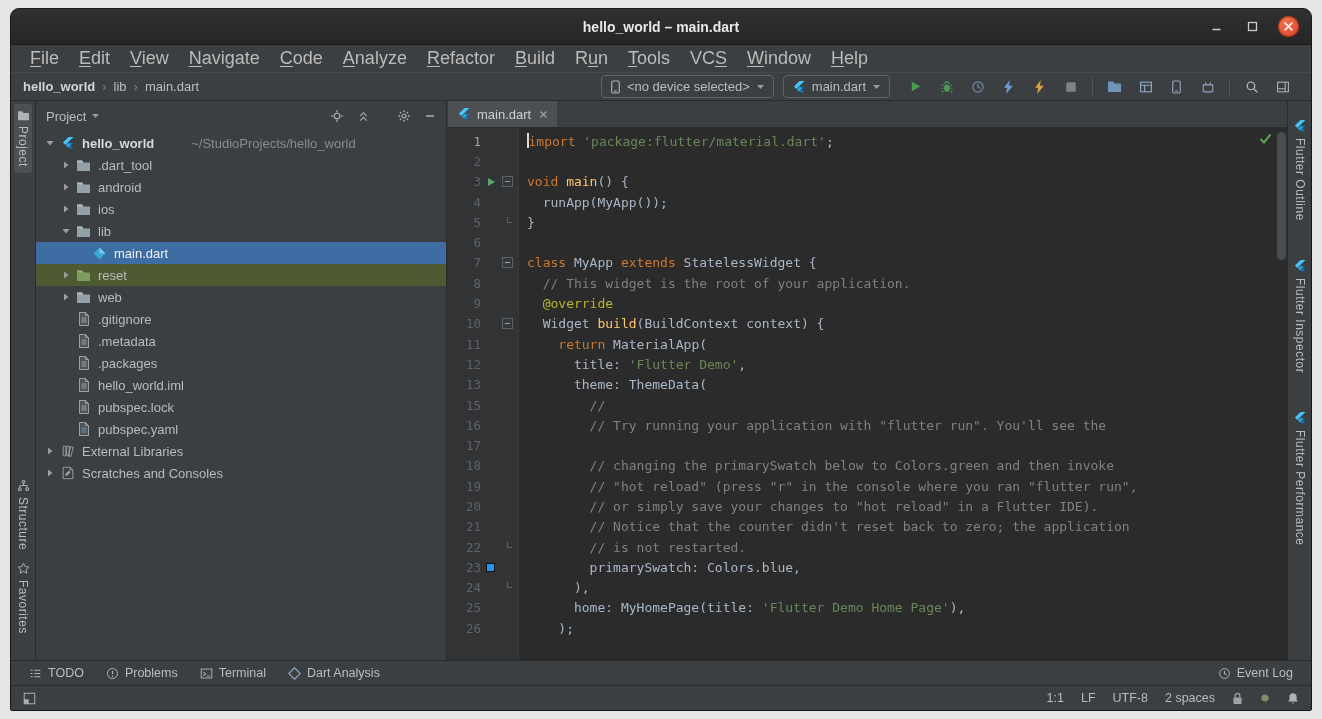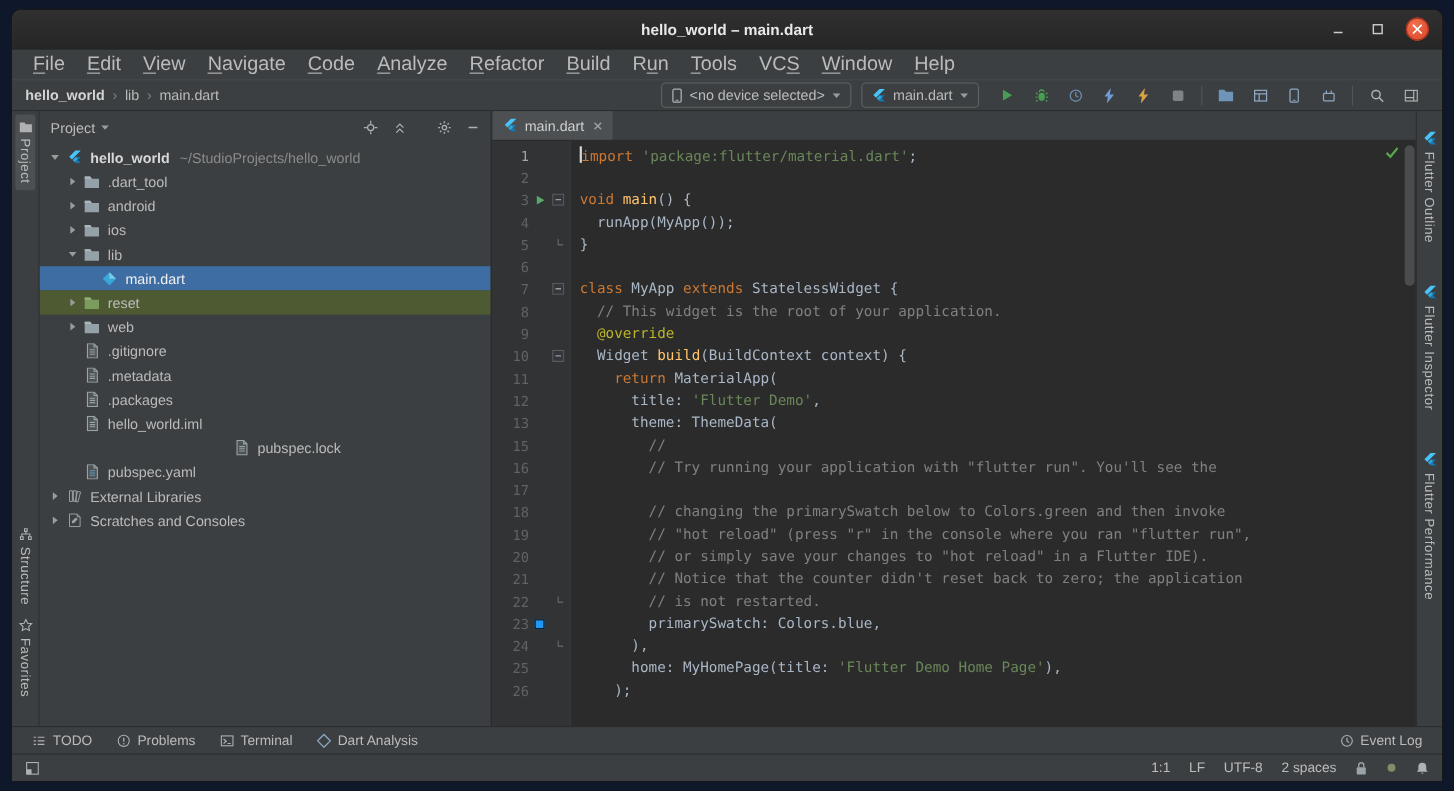--- a/index.html
+++ b/index.html
@@ -1,18 +1,18 @@
 <!DOCTYPE html>
 <html><head>
 <meta charset="utf-8">
 <style>
   *{margin:0;padding:0;box-sizing:border-box;}
   html,body{width:1322px;height:719px;overflow:hidden;background:#000;}
   body{font-family:"Liberation Sans","DejaVu Sans",sans-serif;color:#BBBBBB;}
-  .screen{position:relative;width:1322px;height:719px;background:#0f172a;}
+  .screen{position:relative;width:1322px;height:719px;background:#e5e5e5;}
   .window{position:absolute;left:10px;right:10px;top:8px;bottom:8px;background:#3C3F41;
     border:1px solid #181818;border-radius:9px 9px 2px 2px;overflow:hidden;display:flex;flex-direction:column;}
   
   .titlebar{flex:0 0 36px;background:linear-gradient(#303030,#262626);border-bottom:1px solid #1c1c1c;
     display:flex;align-items:center;justify-content:center;position:relative;}
   .title{font-size:14px;font-weight:bold;color:#E8E8E8;}
   .win-controls{position:absolute;right:12px;top:0;height:100%;display:flex;align-items:center;gap:15px;}
   .wc-btn{width:21px;height:21px;display:flex;align-items:center;justify-content:center;}
   .wc-close{background:radial-gradient(circle at 35% 30%,#F0704E,#D94227);border-radius:50%;box-shadow:inset 0 0 0 1px #9E3118;}
   
@@ -51,21 +51,21 @@
   .ph-btn.gap{margin-left:14px;}
   .tree{flex:1;overflow:hidden;font-size:13px;padding-top:1px;}
   .tree-row{height:22px;display:flex;align-items:center;white-space:pre;}
   .tree-row.selected{background:#3D6DA3;}
   .tree-row.selected .tw-label{color:#F0F0F0;}
   .tree-row.green{background:#4E5B32;}
   .tw-arrow{flex:0 0 16px;display:flex;justify-content:center;align-items:center;}
   .tw-icon{flex:0 0 19px;display:flex;justify-content:center;align-items:center;}
   .tw-label{padding-left:5px;color:#BBBBBB;}
   .tw-label.bold{font-weight:bold;color:#D8D8D8;}
-  .tw-extra{padding-left:9px;color:#8A8A8A;}
+  .tw-extra{padding-left:9px;color:#8A8A8A;margin-left:28px;}
   
   .editor{flex:1;min-width:0;background:#2B2B2B;display:flex;flex-direction:column;position:relative;}
   .tabbar{flex:0 0 27px;background:#3C3F41;border-bottom:1px solid #292B2C;display:flex;align-items:stretch;padding-left:1px;}
   .tab{display:flex;align-items:center;gap:6px;padding:0 9px;font-size:13px;color:#CFCFCF;background:#4C5052;}
   .tab-close{display:flex;align-items:center;margin-left:2px;}
   .code-area{flex:1;position:relative;overflow:hidden;padding-top:3px;}
   .gutter-bg{position:absolute;left:0;top:0;bottom:0;width:72px;background:#313335;border-right:1px solid #363A3D;}
   .code-line{position:relative;display:flex;height:20.3px;align-items:center;
     font-family:"DejaVu Sans Mono","Liberation Mono",monospace;font-size:13px;white-space:pre;}
   .gutter{flex:0 0 72px;display:flex;align-items:center;align-self:stretch;}
@@ -420,21 +420,21 @@
             <div class="tree-row" style="padding-left: 22px;"><span class="tw-arrow"></span><span class="icon tw-icon"><svg width="12" height="14" viewBox="0 0 12 14">
                   <path d="M1.5 .5h6l3 3v10h-9z" fill="#4E5456" stroke="#9AA3A8"></path>
                   <path d="M7.5 .5v3h3" fill="none" stroke="#9AA3A8"></path>
                   <path d="M3.5 6h5M3.5 8h5M3.5 10h5" stroke="#9AA3A8"></path>
                 </svg></span><span class="tw-label">.packages</span></div>
             <div class="tree-row" style="padding-left: 22px;"><span class="tw-arrow"></span><span class="icon tw-icon"><svg width="12" height="14" viewBox="0 0 12 14">
                   <path d="M1.5 .5h6l3 3v10h-9z" fill="#4E5456" stroke="#9AA3A8"></path>
                   <path d="M7.5 .5v3h3" fill="none" stroke="#9AA3A8"></path>
                   <path d="M3.5 6h5M3.5 8h5M3.5 10h5" stroke="#9AA3A8"></path>
                 </svg></span><span class="tw-label">hello_world.iml</span></div>
-            <div class="tree-row" style="padding-left: 22px; justify-content: center;"><span class="tw-arrow"></span><span class="icon tw-icon"><svg width="12" height="14" viewBox="0 0 12 14">
+            <div class="tree-row" style="padding-left: 22px;"><span class="tw-arrow"></span><span class="icon tw-icon"><svg width="12" height="14" viewBox="0 0 12 14">
                   <path d="M1.5 .5h6l3 3v10h-9z" fill="#4E5456" stroke="#9AA3A8"></path>
                   <path d="M7.5 .5v3h3" fill="none" stroke="#9AA3A8"></path>
                   <path d="M3.5 6h5M3.5 8h5M3.5 10h5" stroke="#9AA3A8"></path>
                 </svg></span><span class="tw-label">pubspec.lock</span></div>
             <div class="tree-row" style="padding-left: 22px;"><span class="tw-arrow"></span><span class="icon tw-icon"><svg width="12" height="14" viewBox="0 0 12 14">
                   <path d="M1.5 .5h6l3 3v10h-9z" fill="#4E5456" stroke="#9AA3A8"></path>
                   <path d="M7.5 .5v3h3" fill="none" stroke="#9AA3A8"></path>
                   <path d="M3.5 6h5M3.5 8h5M3.5 10h5" stroke="#6897BB"></path>
                 </svg></span><span class="tw-label">pubspec.yaml</span></div>
             <div class="tree-row" style="padding-left: 6px;"><span class="tw-arrow"><svg width="10" height="10" viewBox="0 0 10 10">

